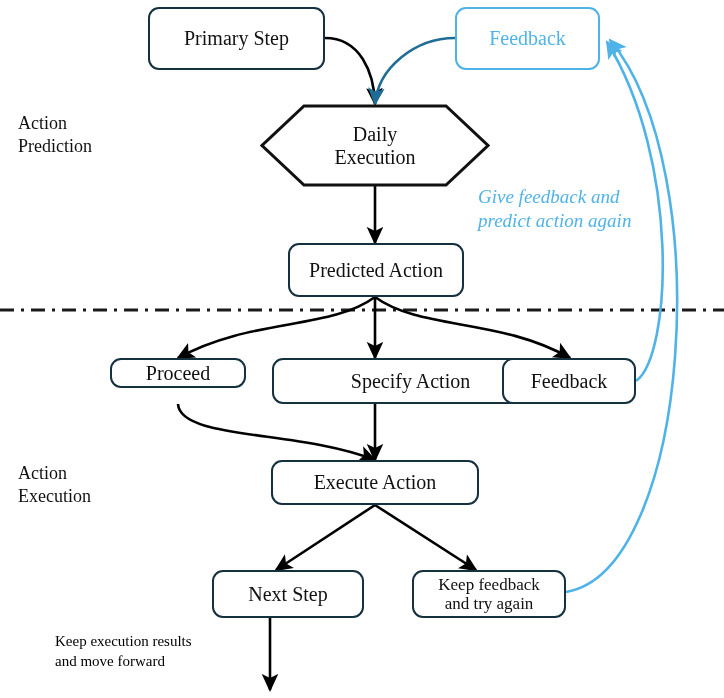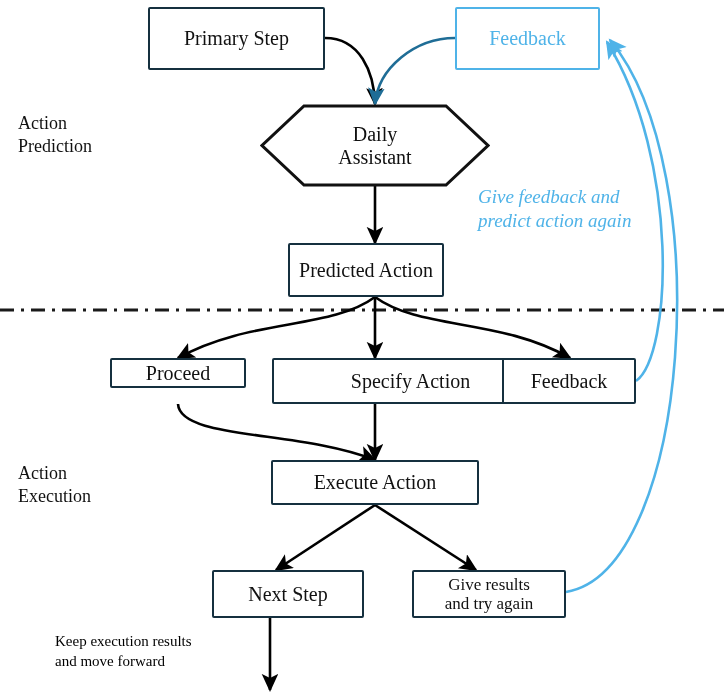--- a/index.html
+++ b/index.html
@@ -28,21 +28,21 @@
     box-sizing: border-box;
     display: flex;
     align-items: center;
     justify-content: center;
     text-align: center;
     background: #ffffff;
     color: #111111;
     font-size: 20px;
     line-height: 1.12;
     border: 2.5px solid #15303f;
-    border-radius: 2px;
+    border-radius: 11px;
     white-space: pre-line;
     z-index: 3;
   }
   .node.blue {
     border-color: #4FB3E8;
     color: #4FB3E8;
   }
   .hexnode {
     position: absolute;
     box-sizing: border-box;
@@ -142,36 +142,36 @@
 
   <div class="node" style="left:148px; top:7px; width:177px; height:63px;">Primary Step</div>
 
   <div class="node blue" style="left:455px; top:7px; width:145px; height:63px;">Feedback</div>
 
   <div class="hexnode" style="left:260px; top:104px; width:230px; height:83px;">
     <svg class="hexsvg" width="230" height="83" viewBox="0 0 230 83" xmlns="http://www.w3.org/2000/svg">
       <polygon points="44,2 186,2 228,41.5 186,81 44,81 2,41.5" fill="#ffffff" stroke="#111111" stroke-width="3"></polygon>
     </svg>
     <span class="hexlabel">Daily
-Assistant</span>
+Execution</span>
   </div>
 
-  <div class="node" style="left:288px; top:243px; width:156px; height:54px;">Predicted Action</div>
+  <div class="node" style="left:288px; top:243px; width:176px; height:54px;">Predicted Action</div>
 
   <div class="node" style="left:110px; top:358px; width:136px; height:30px;">Proceed</div>
 
   <div class="node" style="left:272px; top:358px; width:249px; height:46px;padding-left:28px;">Specify Action</div>
 
   <div class="node" style="left:502px; top:358px; width:134px; height:46px;">Feedback</div>
 
   <div class="node" style="left:271px; top:460px; width:208px; height:45px;">Execute Action</div>
 
   <div class="node" style="left:212px; top:570px; width:152px; height:48px;">Next Step</div>
 
-  <div class="node" style="left:412px; top:570px; width:154px; height:48px; font-size:17px;">Give results
+  <div class="node" style="left:412px; top:570px; width:154px; height:48px; font-size:17px;">Keep feedback
 and try again</div>
 
   <div class="annot" style="left:478px; top:185px; width:210px;">Give feedback and
 predict action again</div>
 
   <div class="footnote" style="left:55px; top:632px; width:250px;">Keep execution results
 and move forward</div>
 
 </div>
 

